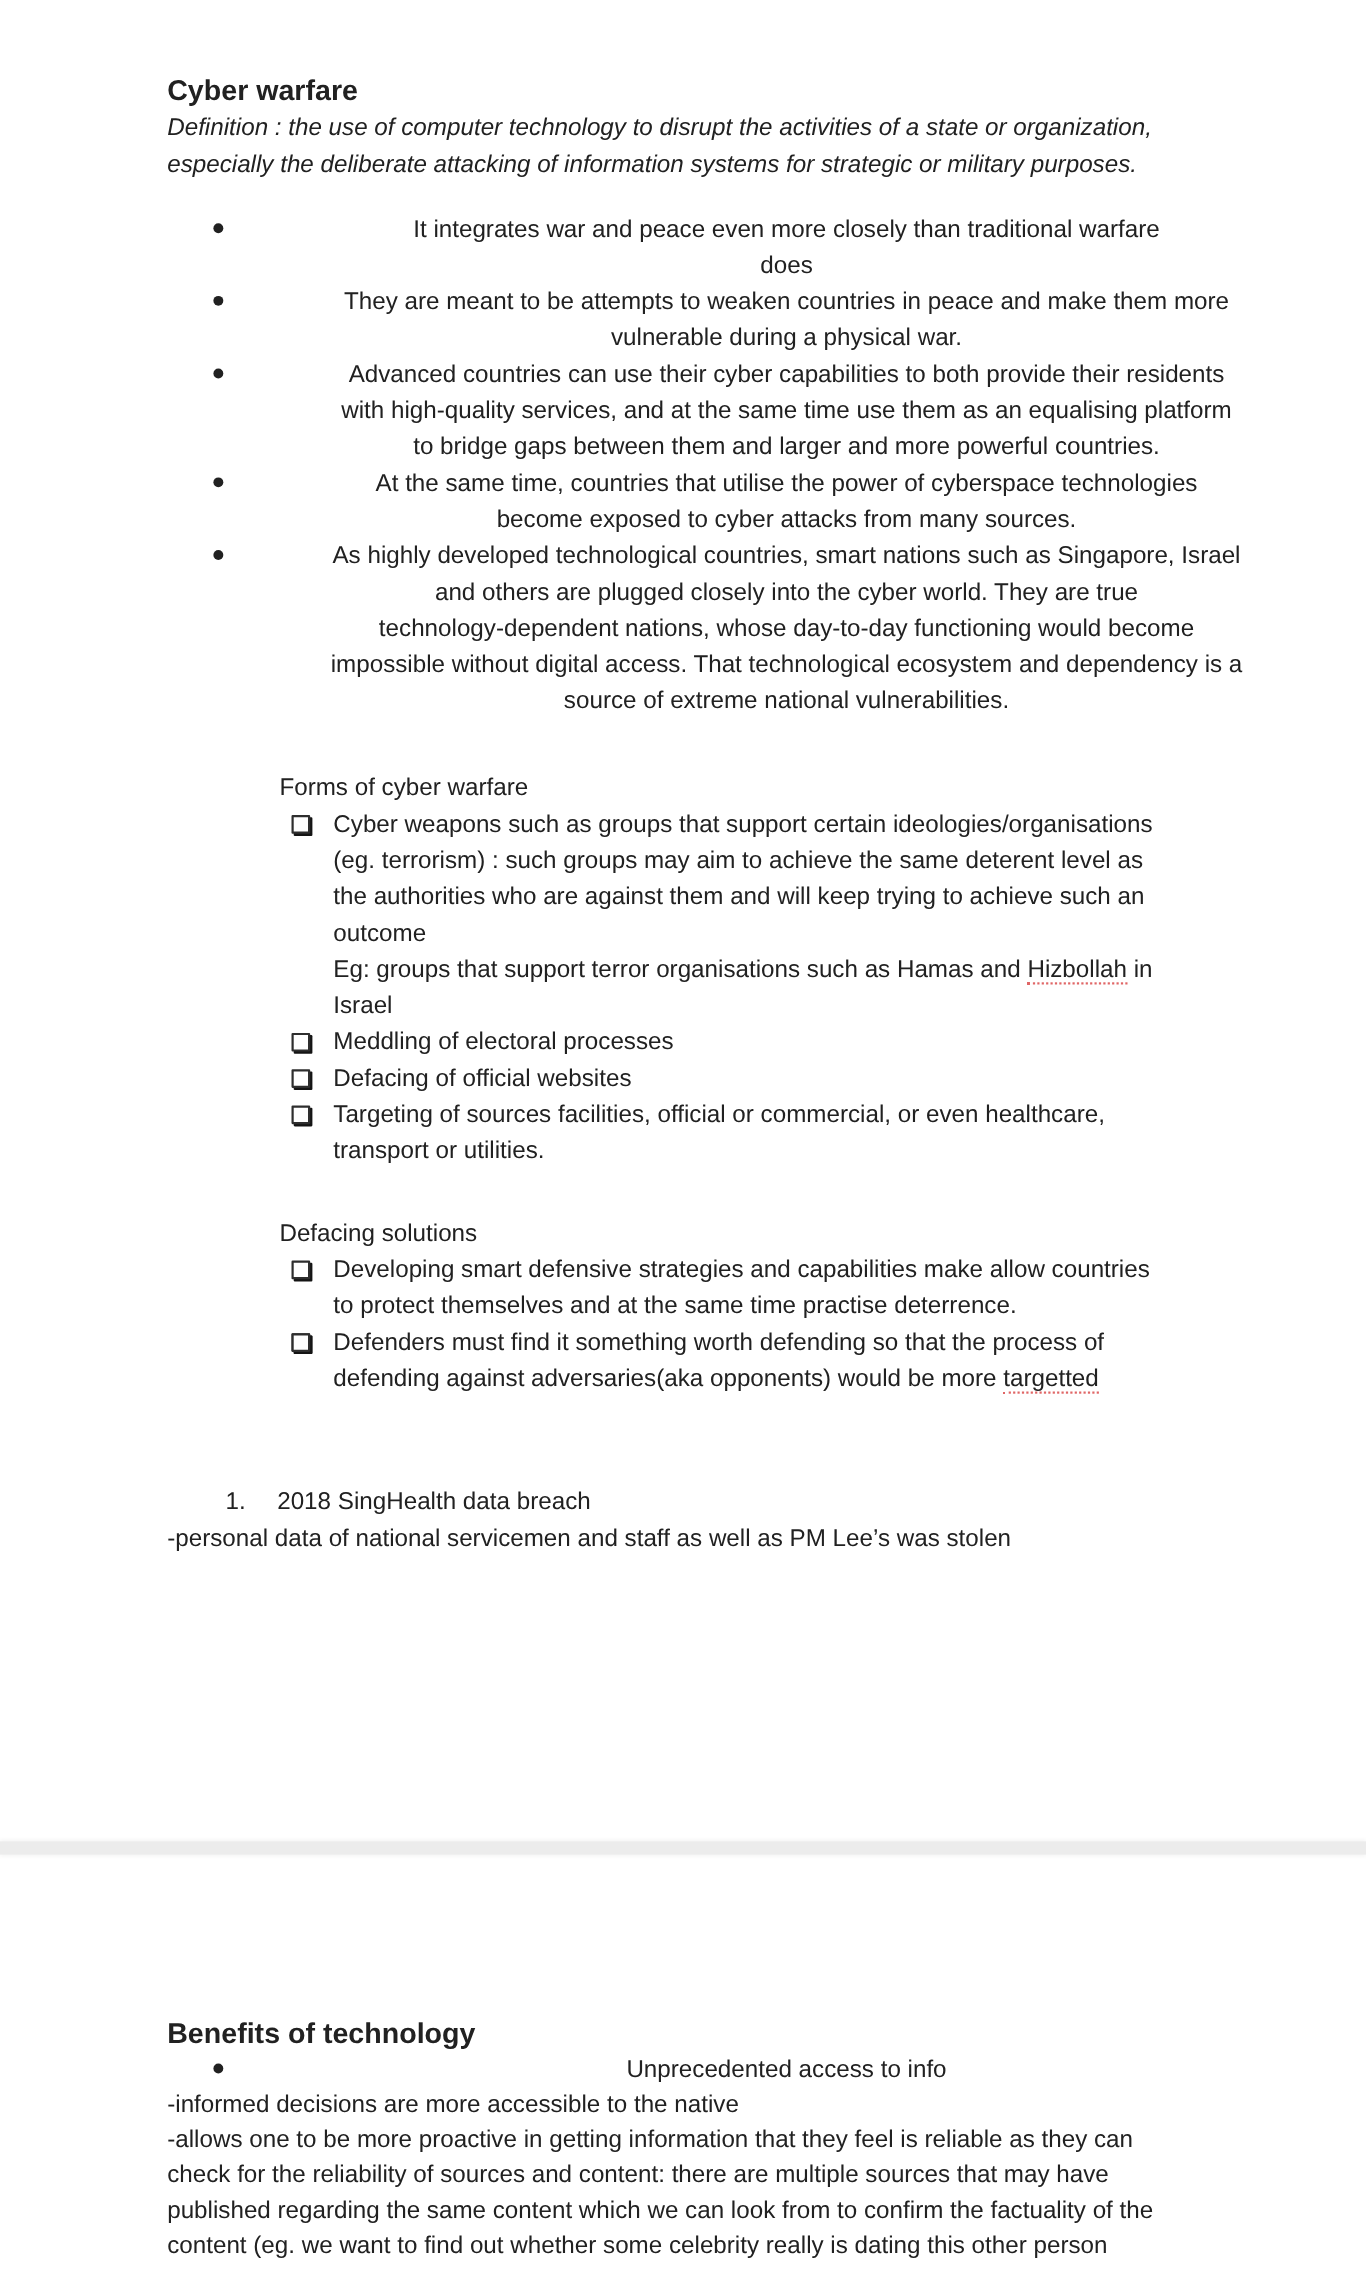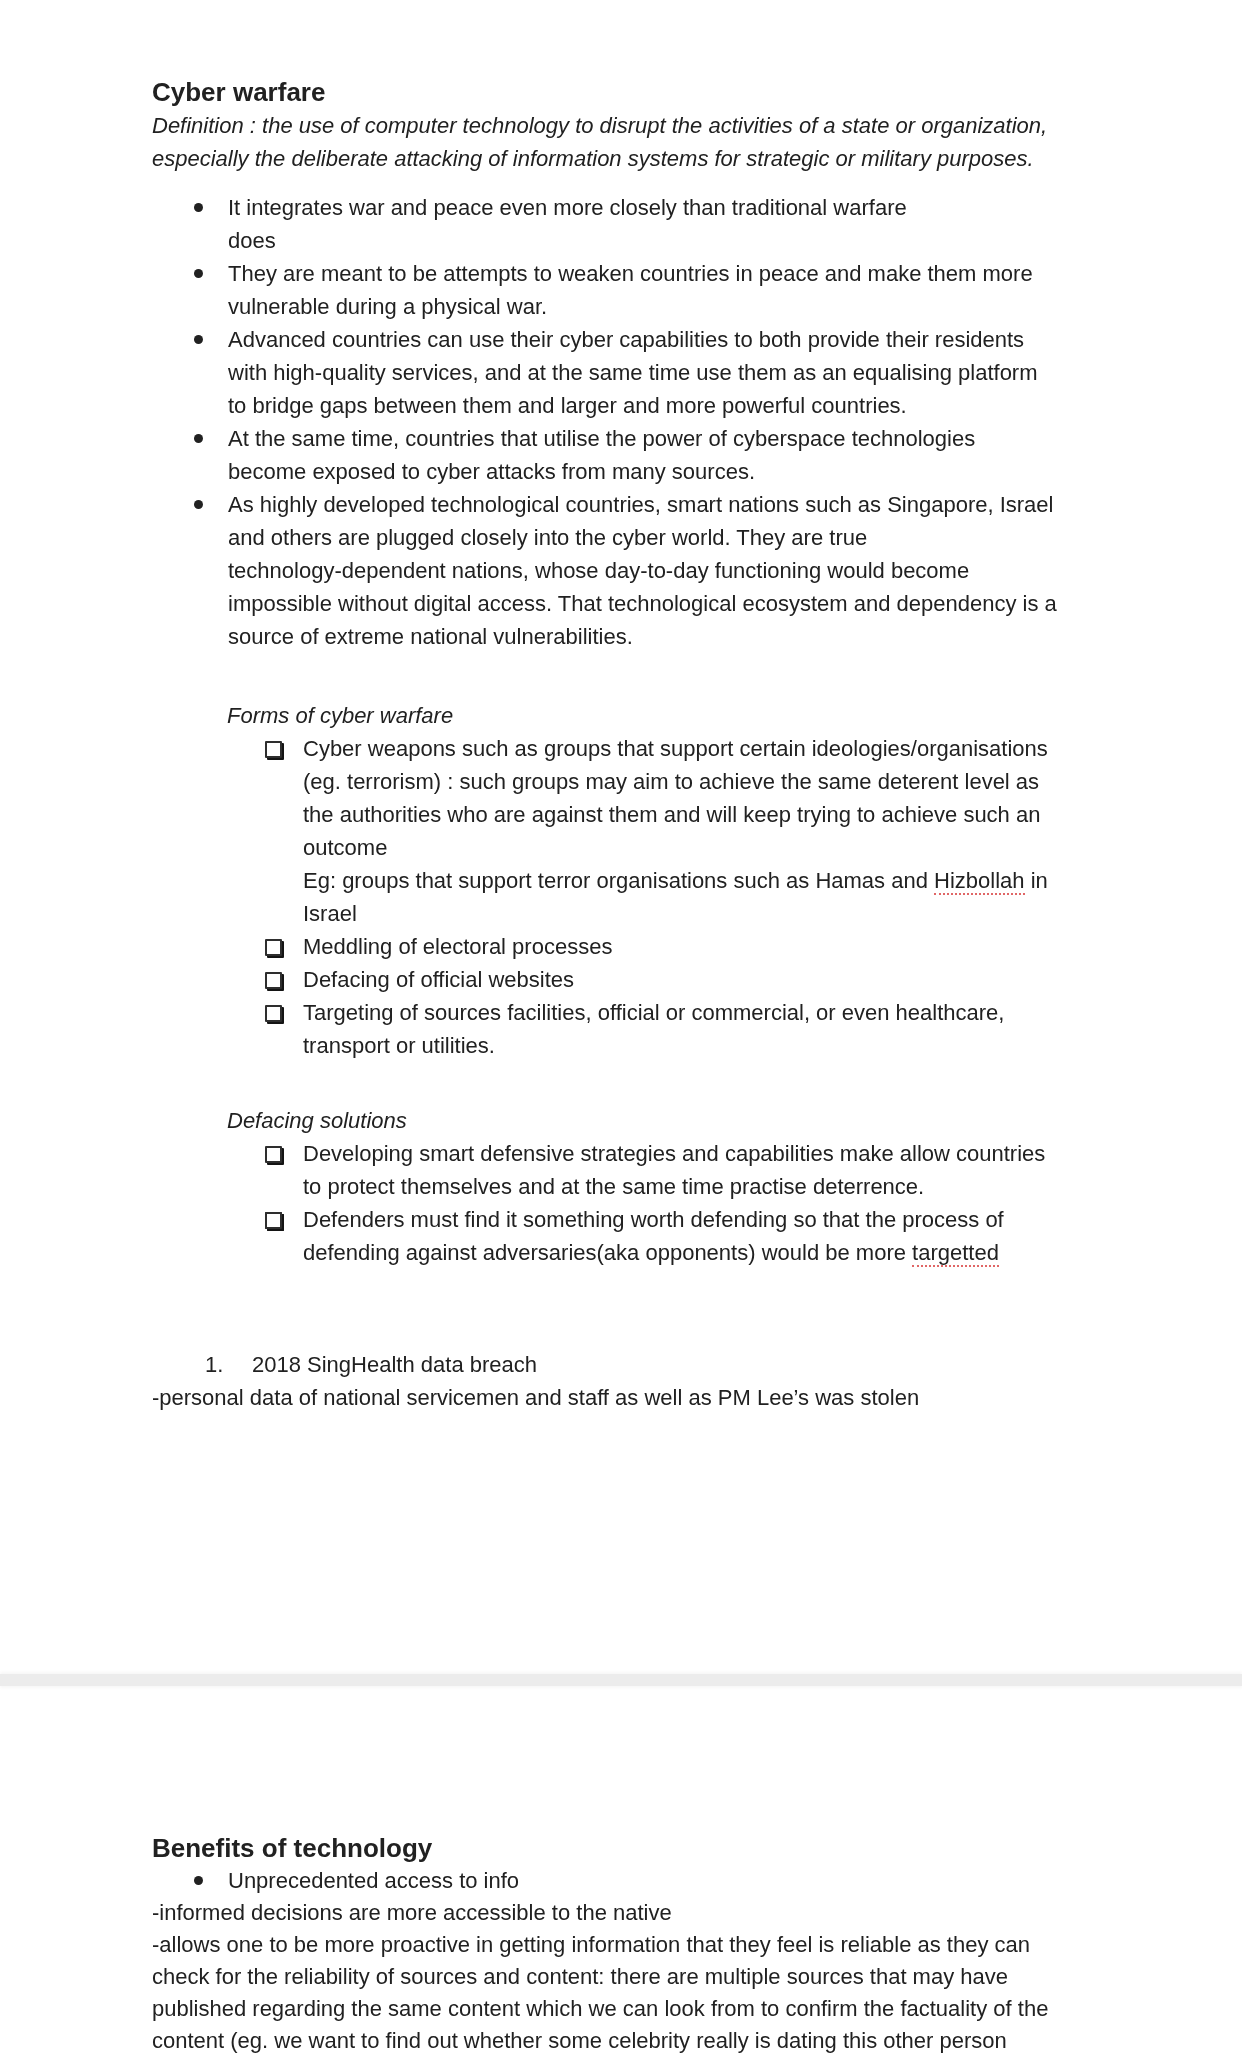--- a/index.html
+++ b/index.html
@@ -11,24 +11,24 @@
     font-family:"Liberation Sans", sans-serif;
     font-size:22px;
     line-height:33px;
     color:#212121;
   }
   .abs { position:absolute; left:0; right:0; }
   .pad { padding-left:152px; padding-right:40px; }
   .h-main { font-weight:bold; font-size:26px; line-height:33px; }
   .def { font-style:italic; }
   .ml { white-space:pre-line; }
-  .sub-heading { margin-left:75px;font-style:italic; }
+  .sub-heading { margin-left:102px; }
 
   ul.dots, ul.checks { margin:0; padding:0; list-style:none; }
-  ul.dots > li { position:relative; padding-left:76px; }
+  ul.dots > li { position:relative; padding-left:76px;text-align:center; }
   .dot {
     position:absolute; left:42px; top:12px;
     width:9px; height:9px; border-radius:50%;
     background:#212121;
   }
   ul.checks > li { position:relative; padding-left:151px; }
   .check {
     position:absolute; left:113px; top:9px;
     width:13px; height:13px;
     border:2px solid #2e2e2e; border-radius:1px;
@@ -51,21 +51,21 @@
   }
 
   .benefits { line-height:32px; }
   .benefits .dot { top:11px; }
 </style>
 </head>
 <body>
 
 <div class="screen">
 
-  <section class="abs pad" style="top:76px">
+  <section class="abs pad" style="top:66px">
     <div class="h-main">Cyber warfare</div>
     <div class="def ml">Definition : the use of computer technology to disrupt the activities of a state or organization,
 especially the deliberate attacking of information systems for strategic or military purposes.</div>
   </section>
 
   <section class="abs pad" style="top:191px">
     <ul class="dots">
       <li>
         <span class="dot"></span>
         <span class="ml">It integrates war and peace even more closely than traditional warfare

